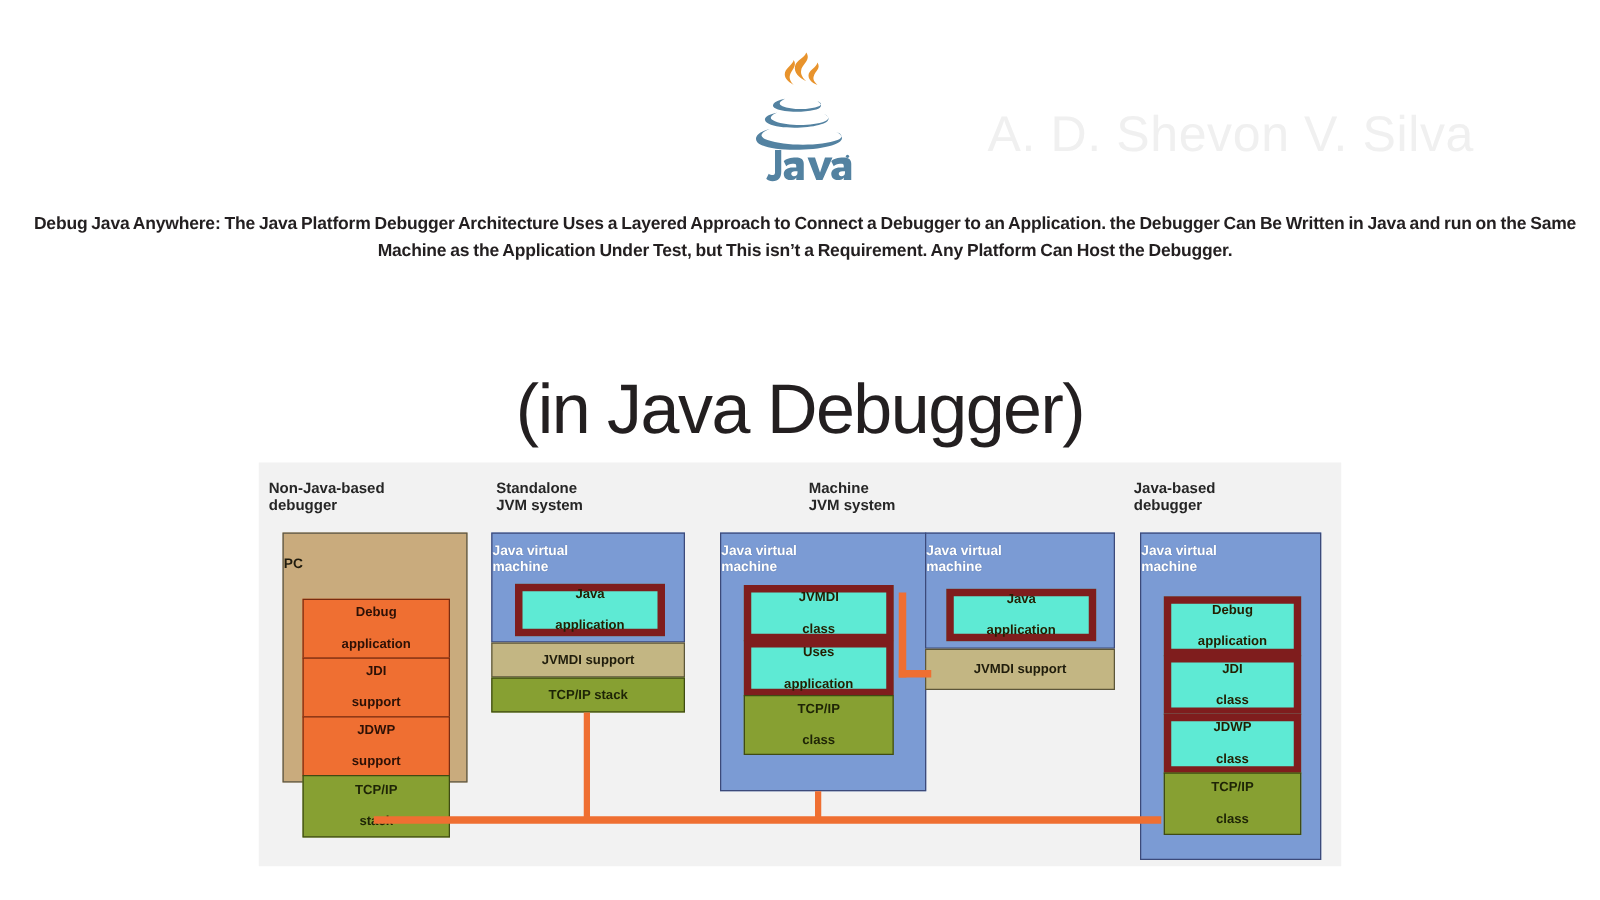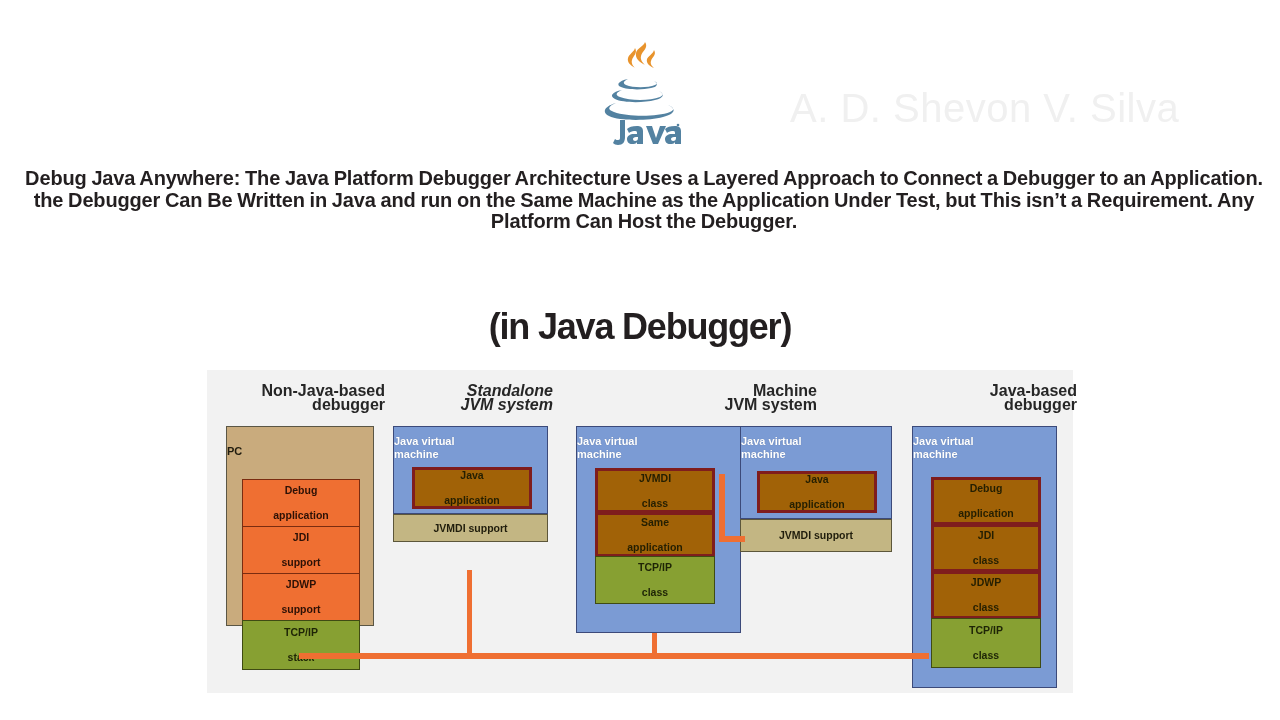--- a/index.html
+++ b/index.html
@@ -44,53 +44,53 @@
     font-family: "Liberation Sans", sans-serif;
   }
 
   
   #subtitle {
     position: absolute;
     left: 24px;
     top: 168px;
     width: 1240px;
     text-align: center;
-    font-size: 20px;
+    font-size: 14px;
     font-weight: bold;
     line-height: 21.5px;
     color: #231f20;
     letter-spacing: -0.15px;
     word-spacing: -0.6px;
   }
 
   #main-heading {
     position: absolute;
     left: 0;
-    top: 306px;
+    top: 294px;
     width: 1280px;
     text-align: center;
-    font-size: 36px;
-    font-weight: bold;
+    font-size: 56px;
+    font-weight: normal;
     color: #231f20;
     letter-spacing: -1.2px;
   }
 
   
   #diagram {
     position: absolute;
     left: 207px;
     top: 370px;
     width: 866px;
     height: 323px;
     background: #f2f2f2;
   }
   .col-caption {
     position: absolute;
-    text-align: right;
-    font-size: 16px;
+    text-align: left;
+    font-size: 12px;
     font-weight: bold;
     color: #262626;
     line-height: 13.5px;
     white-space: nowrap;
   }
   .panel {
     position: absolute;
     box-sizing: border-box;
   }
   .panel-label {
@@ -113,21 +113,21 @@
     font-weight: bold;
     line-height: 12.5px;
     color: #1a1a1a;
   }
   .box span { display: block; }
 
   .pc-panel       { background: #c9ab7d; border: 1px solid #5a5645; }
   .jvm-panel      { background: #7b9bd4; border: 1px solid #3c4a7a; }
   .orange-box     { background: #ef6f32; border: 1px solid #7a2c10; color: #2d1106; }
   .green-box      { background: #87a032; border: 1px solid #3f4b13; color: #1e2406; }
-  .yellow-box     { background: #a16207; border: 3px solid #7f1d1d; color: #241f02; }
+  .yellow-box     { background: #5eead4; border: 6px solid #7f1d1d; color: #241f02; }
   .jvmdi-box      { background: #c3b683; border: 1px solid #5c563a; color: #201d0c; }
   .jvm-text       { color: #ffffff; text-shadow: 0 0 1px rgba(0,0,0,.25); }
   .pc-text        { color: #201c0f; }
 
   .connector {
     position: absolute;
     background: #ef6f32;
   }
 </style>
 </head>
@@ -165,21 +165,21 @@
 
 <div id="subtitle">Debug Java Anywhere: The Java Platform Debugger Architecture Uses a Layered Approach to Connect a Debugger to an Application. the Debugger Can Be Written in Java and run on the Same Machine as the Application Under Test, but This isn’t a Requirement. Any Platform Can Host the Debugger.</div>
 <div id="main-heading">(in Java Debugger)</div>
 
 <div id="diagram">
 
   <div class="col-caption" style="left:8px; top:14px; width:170px;">
     <div>Non-Java-based</div>
     <div>debugger</div>
   </div>
-  <div class="col-caption" style="left:176px; top:14px; width:170px;font-style:italic;">
+  <div class="col-caption" style="left:190px; top:14px; width:170px;">
     <div>Standalone</div>
     <div>JVM system</div>
   </div>
   <div class="col-caption" style="left:440px; top:14px; width:170px;">
     <div>Machine</div>
     <div>JVM system</div>
   </div>
   <div class="col-caption" style="left:700px; top:14px; width:170px;">
     <div>Java-based</div>
     <div>debugger</div>
@@ -222,35 +222,38 @@
     <div class="box yellow-box" style="left:18px; top:40px; width:120px; height:42px;">
       <span>
         <span>Java</span><br>
         <span>application</span>
       </span>
     </div>
   </div>
   <div class="box jvmdi-box" style="left:186px; top:144px; width:155px; height:28px;">
     <span>JVMDI support</span>
   </div>
+  <div class="box green-box" style="left:186px; top:172px; width:155px; height:28px;">
+    <span>TCP/IP stack</span>
+  </div>
 
   <div class="panel jvm-panel" style="left:369px; top:56px; width:165px; height:207px;">
     <div class="panel-label jvm-text" style="top:8px;">
       <span>Java virtual</span><br>
       <span>machine</span>
     </div>
     <div class="box yellow-box" style="left:18px; top:41px; width:120px; height:45px;">
       <span>
         <span>JVMDI</span><br>
         <span>class</span>
       </span>
     </div>
     <div class="box yellow-box" style="left:18px; top:85px; width:120px; height:45px;">
       <span>
-        <span>Same</span><br>
+        <span>Uses</span><br>
         <span>application</span>
       </span>
     </div>
     <div class="box green-box" style="left:18px; top:129px; width:120px; height:48px;">
       <span>
         <span>TCP/IP</span><br>
         <span>class</span>
       </span>
     </div>
   </div>

